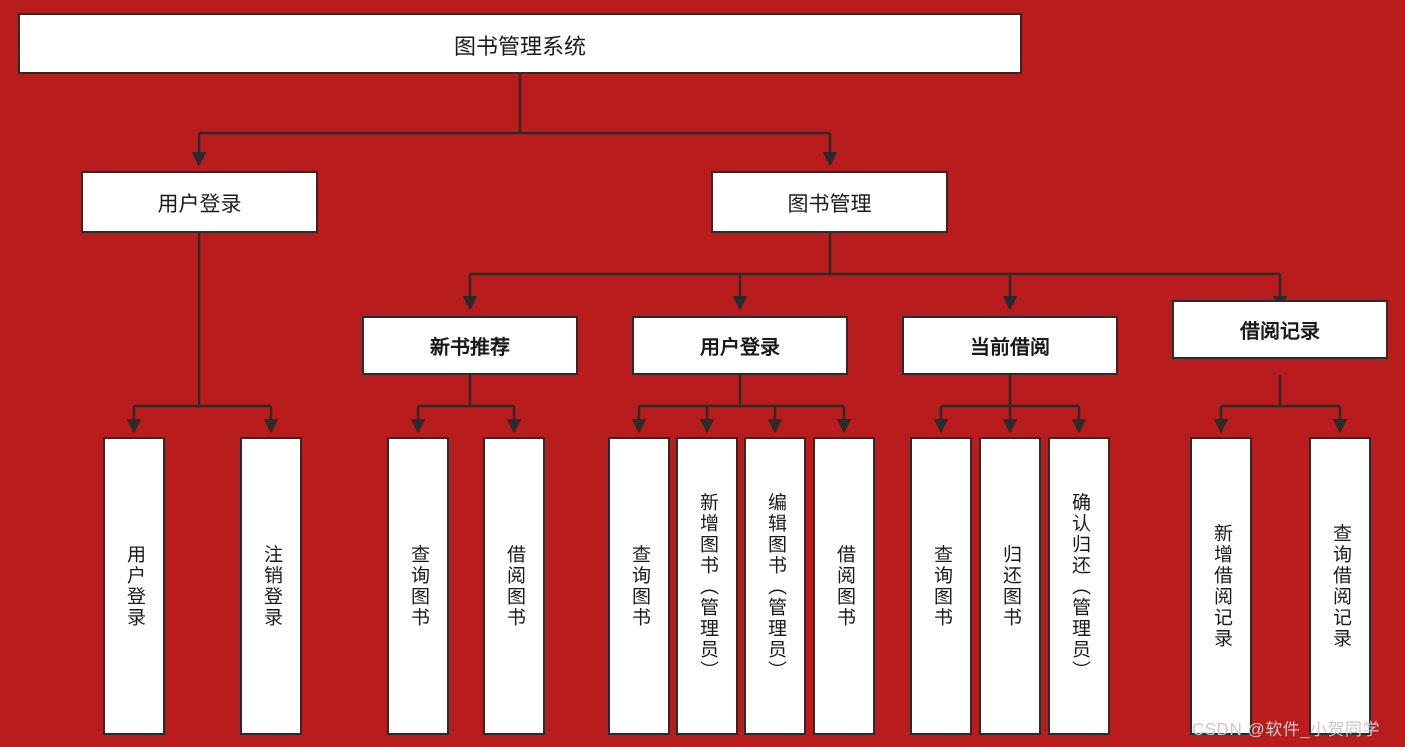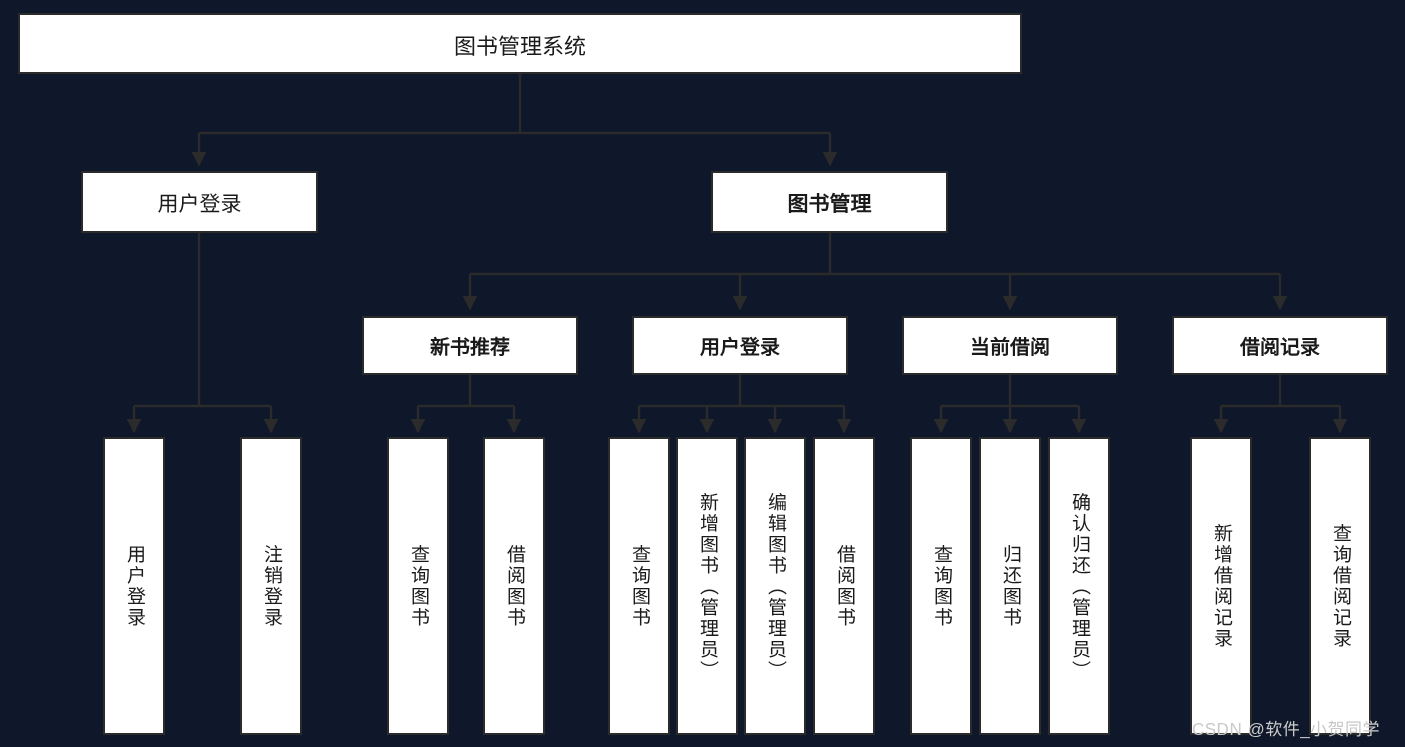--- a/index.html
+++ b/index.html
@@ -8,21 +8,21 @@
     padding: 0;
     background: #ffffff;
   }
   body {
     font-family: "Liberation Sans", "DejaVu Sans", sans-serif;
   }
   #diagram-canvas {
     position: relative;
     width: 1405px;
     height: 747px;
-    background: #0f172a;
+    background: #b91c1c;
     overflow: hidden;
   }
   #connector-layer {
     position: absolute;
     left: 0;
     top: 0;
     width: 1405px;
     height: 747px;
     pointer-events: none;
   }
@@ -123,37 +123,37 @@
   </svg>
 
   <div class="node node-root" style="left:18px; top:13px; width:1004px; height:61px;">
     <span>图书管理系统</span>
   </div>
 
   <div class="node node-l1" style="left:81px; top:171px; width:237px; height:62px;">
     <span>用户登录</span>
   </div>
 
-  <div class="node node-l1" style="left:711px; top:171px; width:237px; height:62px;font-weight:bold;">
+  <div class="node node-l1" style="left:711px; top:171px; width:237px; height:62px;">
     <span>图书管理</span>
   </div>
 
   <div class="node node-l2" style="left:362px; top:316px; width:216px; height:59px;">
     <span>新书推荐</span>
   </div>
 
   <div class="node node-l2" style="left:632px; top:316px; width:216px; height:59px;">
     <span>用户登录</span>
   </div>
 
   <div class="node node-l2" style="left:902px; top:316px; width:216px; height:59px;">
     <span>当前借阅</span>
   </div>
 
-  <div class="node node-l2" style="left:1172px; top:316px; width:216px; height:59px;">
+  <div class="node node-l2" style="left:1172px; top:300px; width:216px; height:59px;">
     <span>借阅记录</span>
   </div>
 
   <div class="node node-leaf" style="left:103px; top:437px; width:62px; height:298px;">
     <span class="vlabel">用户登录</span>
   </div>
 
   <div class="node node-leaf" style="left:240px; top:437px; width:62px; height:298px;">
     <span class="vlabel">注销登录</span>
   </div>

